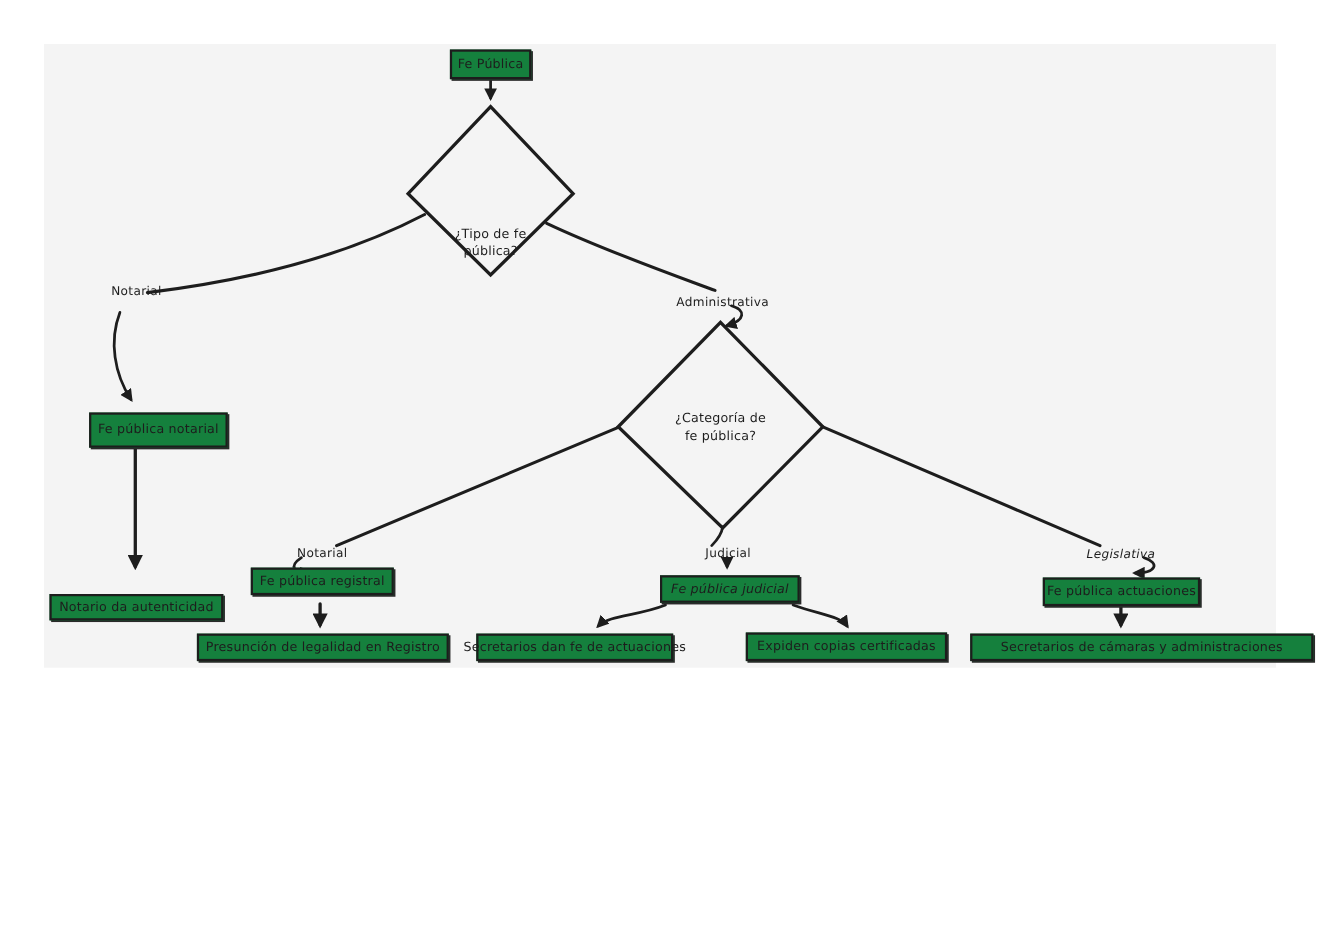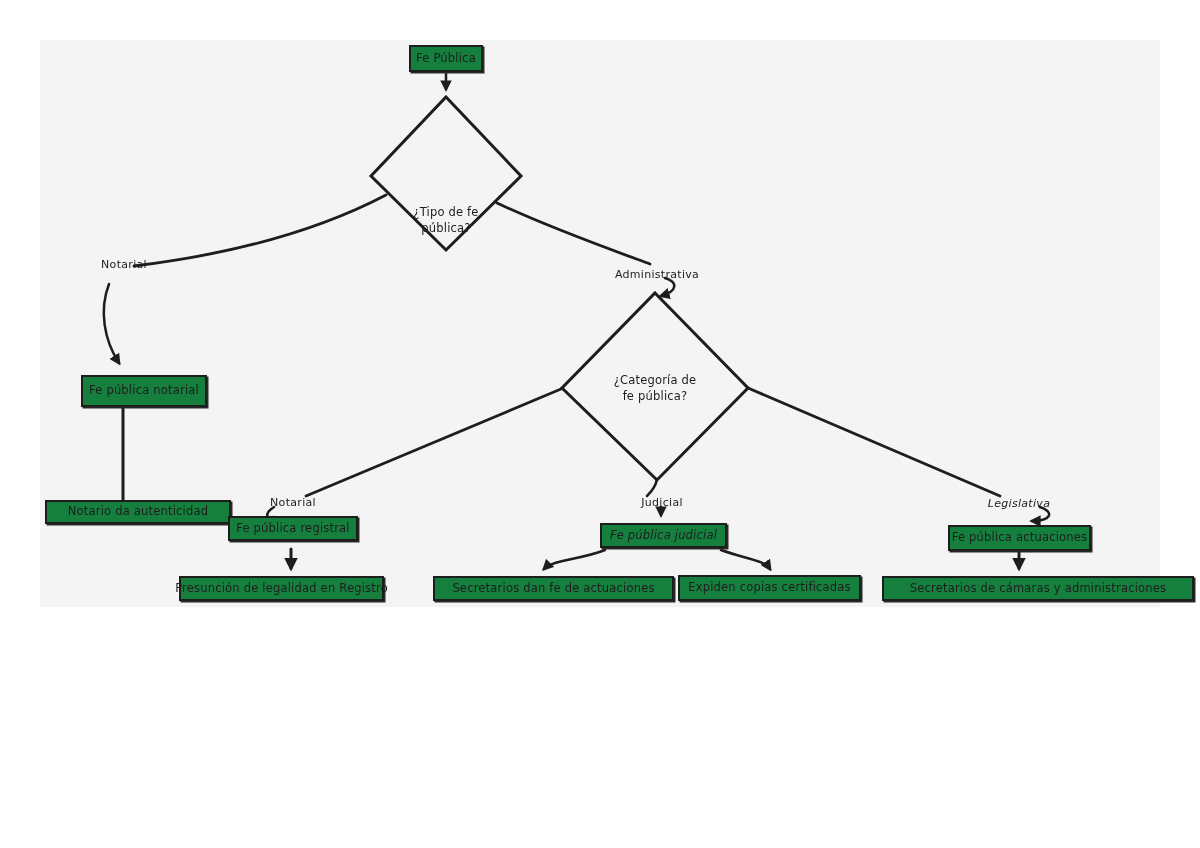--- a/index.html
+++ b/index.html
@@ -83,29 +83,29 @@
     <path d="M605 550 C580 560, 554 559, 544 569" marker-end="url(#arr)"></path>
     <path d="M721 550 C746 559, 764 560, 770 569" marker-end="url(#arr)"></path>
     <path d="M1019 551 L1019 568" stroke-width="3" marker-end="url(#arr)"></path>
   </g>
 </svg>
 
 <div class="node" style="left:409px; top:45px; width:74px; height:27px;">Fe Pública</div>
 
 <div class="node" style="left:61px; top:375px; width:126px; height:32px;margin-left:20px;">Fe pública notarial</div>
 
-<div class="node" style="left:45px; top:500px; width:186px; height:24px;text-align:center;">Notario da autenticidad</div>
+<div class="node" style="left:45px; top:540px; width:158px; height:24px;text-align:center;">Notario da autenticidad</div>
 
 <div class="node" style="left:228px; top:516px; width:130px; height:25px;">Fe pública registral</div>
 
-<div class="node" style="left:179px; top:576px; width:205px; height:25px;">Presunción de legalidad en Registro</div>
+<div class="node" style="left:179px; top:576px; width:229px; height:25px;">Presunción de legalidad en Registro</div>
 
 <div class="node" style="left:600px; top:523px; width:127px; height:25px;font-style:italic;">Fe pública judicial</div>
 
-<div class="node" style="left:433px; top:576px; width:241px; height:25px;">Secretarios dan fe de actuaciones</div>
+<div class="node" style="left:433px; top:576px; width:179px; height:25px;">Secretarios dan fe de actuaciones</div>
 
 <div class="node" style="left:678px; top:575px; width:183px; height:26px;">Expiden copias certificadas</div>
 
 <div class="node" style="left:948px; top:525px; width:143px; height:26px;">Fe pública actuaciones</div>
 
 <div class="node" style="left:882px; top:576px; width:312px; height:25px;">Secretarios de cámaras y administraciones</div>
 
 <div class="dtext" style="left:366px; top:160px; width:160px;margin-top:44px;">
   <div>¿Tipo de fe</div>
   <div>pública?</div>

